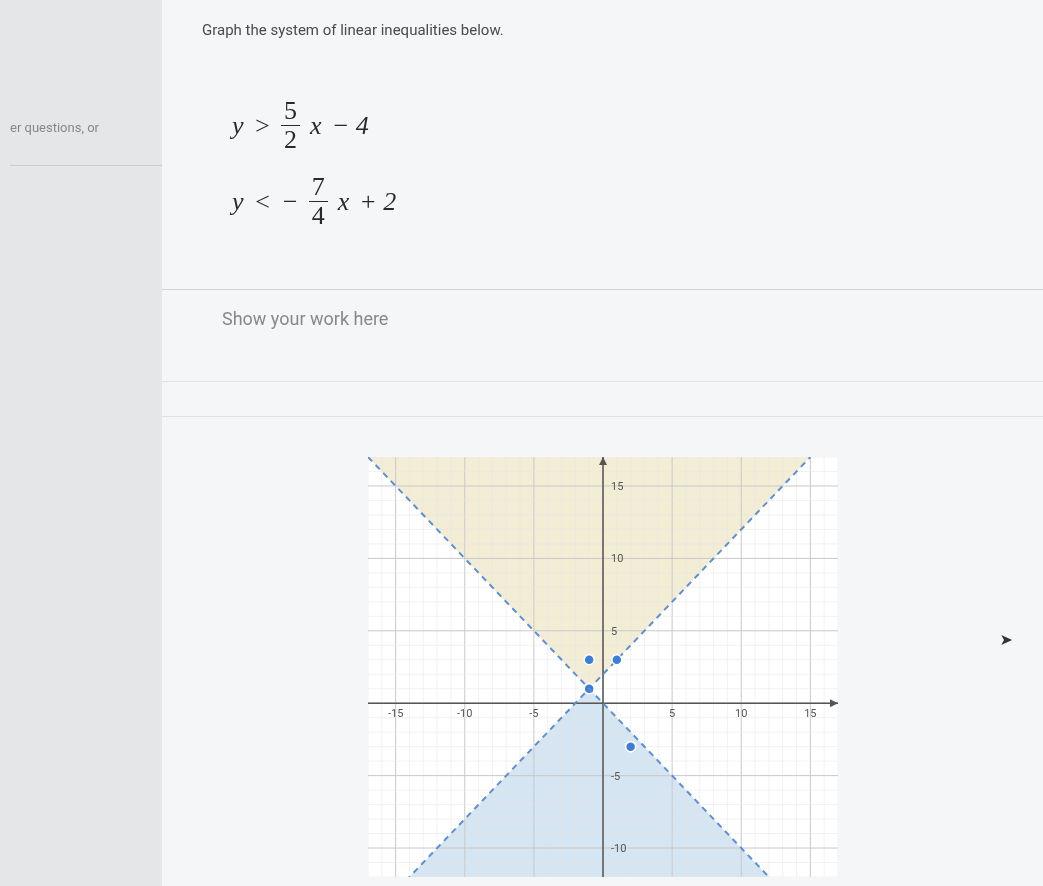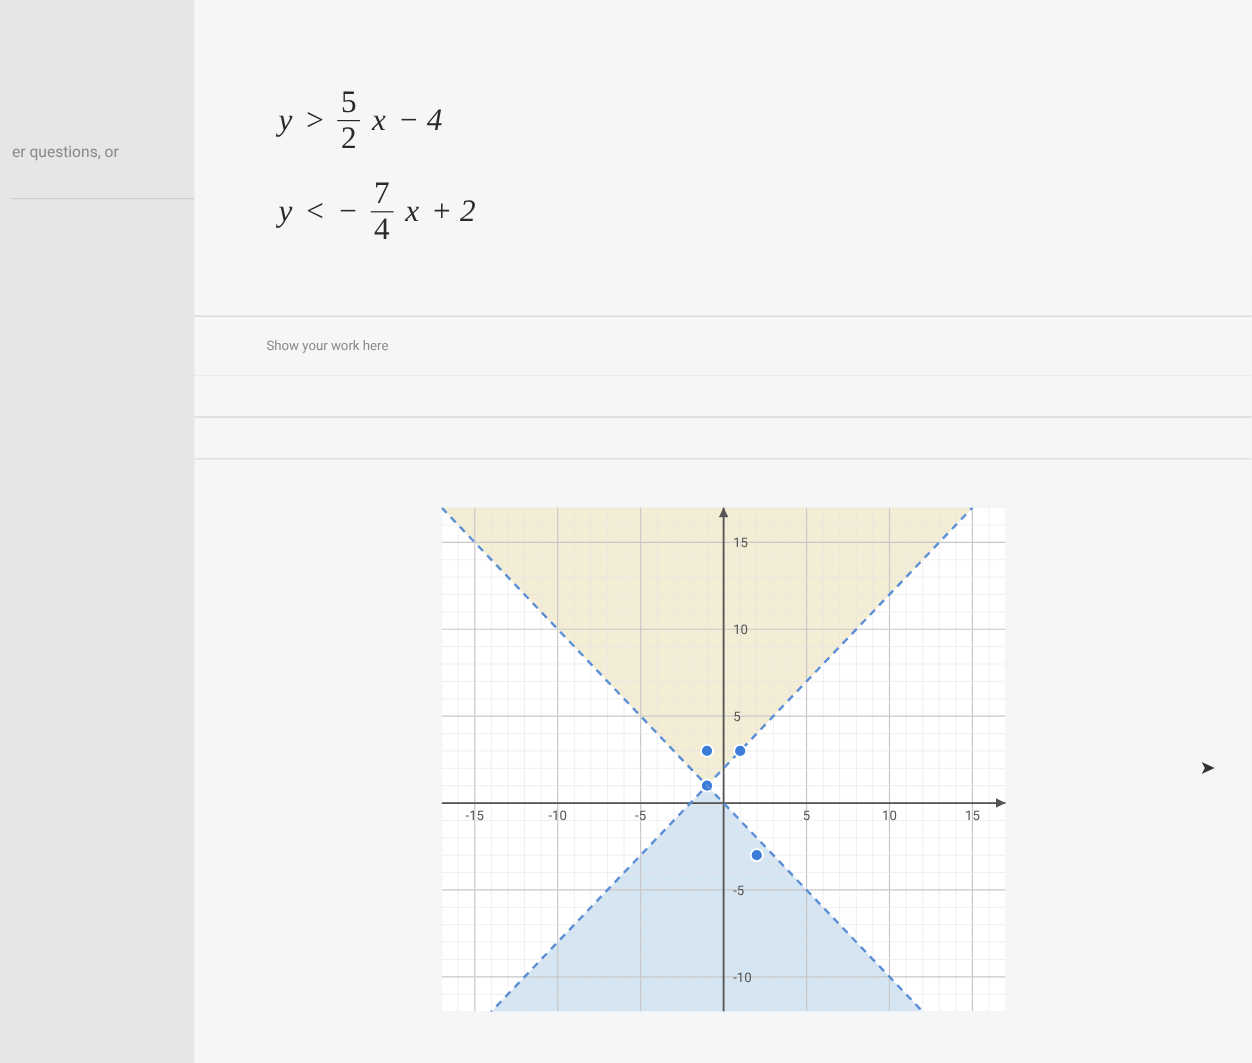--- a/index.html
+++ b/index.html
@@ -9,38 +9,39 @@
 .hr{border:none;border-top:1px solid #ccc;margin-top:30px}
 .main{position:absolute;left:162px;top:0;right:0;height:886px;background:#f5f6f7;padding:18px 40px}
 .instructions{font-size:15px;line-height:1.7;color:#4a4a4a;margin-bottom:25px}
 .equations{padding:10px 30px 40px 30px}
 .eq{font-family:"Times New Roman",serif;font-size:26px;font-style:italic;color:#2a2a2a;margin:18px 0;display:flex;align-items:center;gap:10px}
 .frac{display:inline-flex;flex-direction:column;align-items:center;font-style:normal;line-height:1.1;vertical-align:middle}
 .frac span{font-style:normal}
 .frac .num{border-bottom:1.5px solid #2a2a2a;padding:0 3px}
 .eq .var{font-style:italic}
 .divider{border:none;border-top:1px solid #d5d5d5;margin:0 -40px}
-.show-work{font-size:11px;color:#888;padding:18px 20px}
+.show-work{font-size:18px;color:#888;padding:18px 20px}
 .lined{height:70px;background:repeating-linear-gradient(to bottom,transparent 0,transparent 34px,#e0e0e0 34px,#e0e0e0 35px);margin:0 -40px 20px -40px}
 .graph-wrap{display:flex;justify-content:center;padding:20px 0}
 .graph{position:relative;width:470px;height:420px;background:#fff}
 svg{display:block}
 .cursor{position:absolute;right:30px;top:630px;font-size:16px}
 </style>
 </head>
 <body>
 
 <div class="sidebar">
   <div class="sidebar-text">er questions, or</div>
   <hr class="hr">
 </div>
 
 <div class="main">
 
   <div class="instructions">
+    <div>Graph the system of linear inequalities below.</div>
   </div>
 
   <div class="equations">
     <div class="eq">
       <span class="var">y</span>
       <span>&gt;</span>
       <span class="frac">
         <span class="num">5</span>
         <span>2</span>
       </span>

